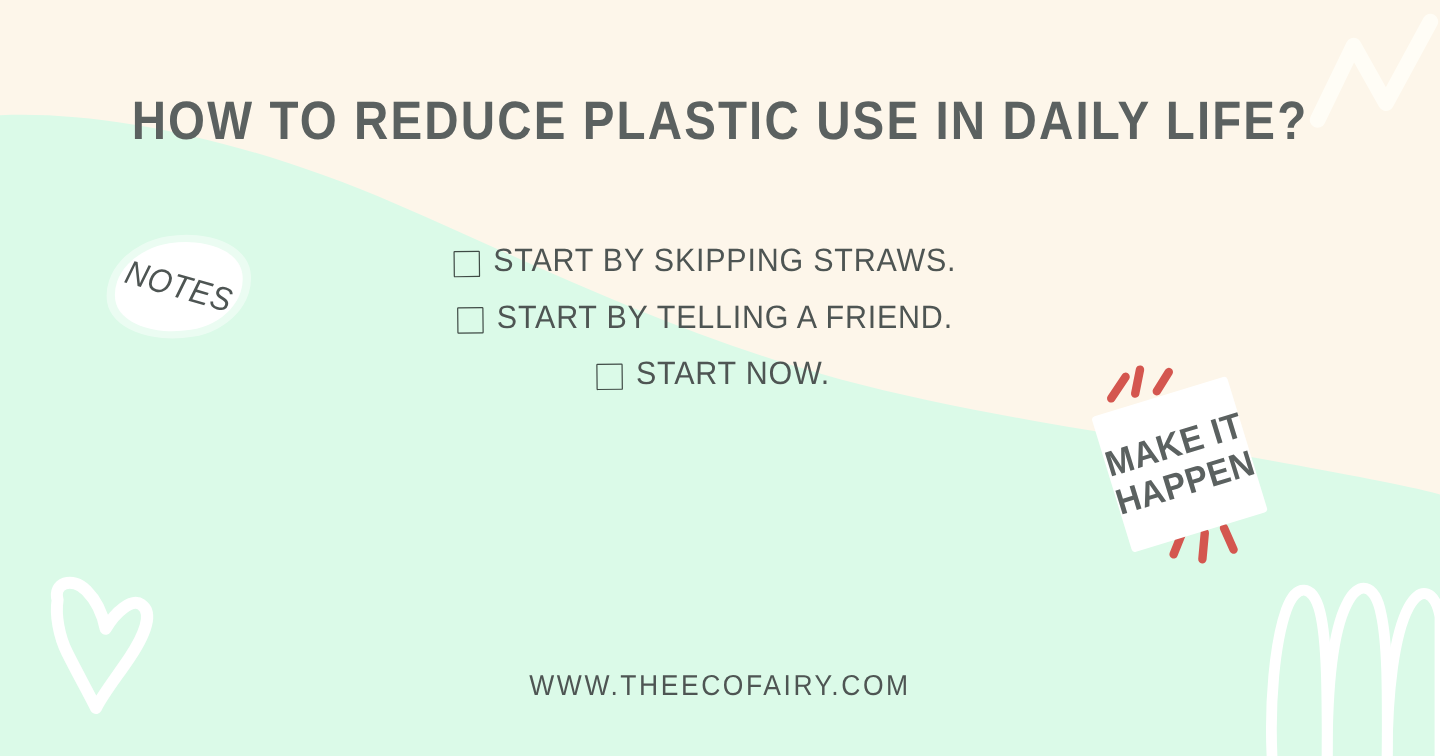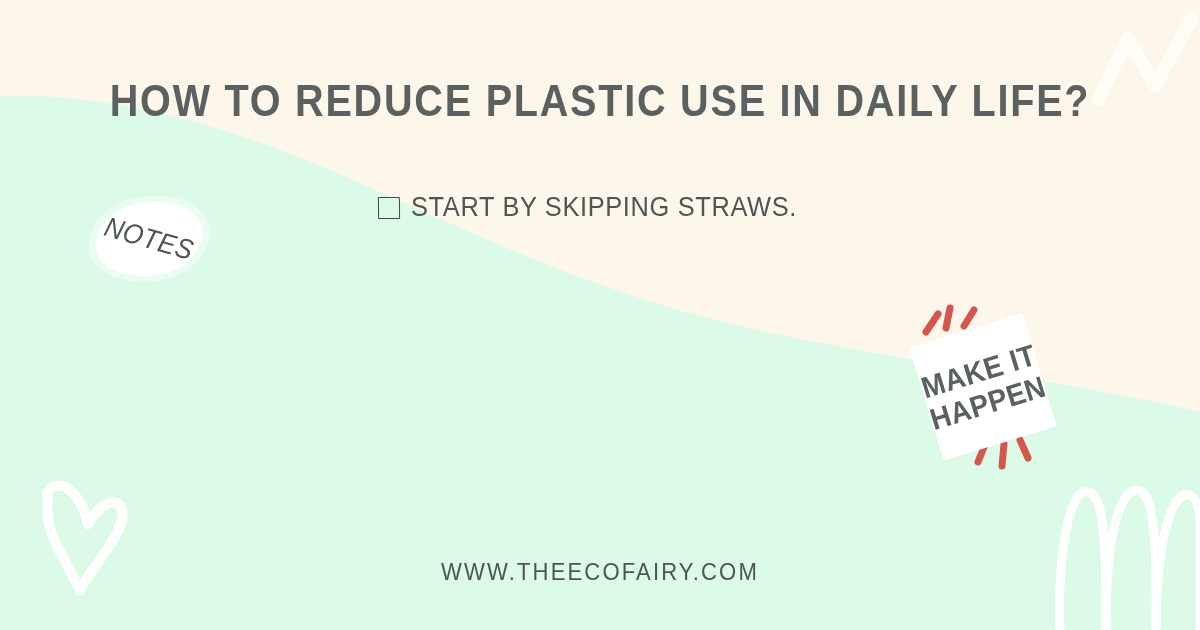--- a/index.html
+++ b/index.html
@@ -54,21 +54,21 @@
     position: absolute;
     left: 0;
     top: 184px;
     width: 1200px;
     display: flex;
     flex-direction: column;
     align-items: center;
   }
   .check-row {
     display: flex;
-    align-items: center;
+    align-items: flex-end;
     justify-content: center;
     height: 47px;
     white-space: nowrap;
   }
   .check-box {
     width: 20px;
     height: 20px;
     min-width: 20px;
     border: 1.6px solid #3F4A45;
     background: transparent;
@@ -249,22 +249,30 @@
   <div id="checklist">
 
     <div class="check-row">
       <span class="check-box"></span>
       <span class="check-label">START BY SKIPPING STRAWS.</span>
     </div>
 
 
 
 
-
-
+    <div class="check-row">
+      <span class="check-box"></span>
+      <span class="check-label">START BY TELLING A FRIEND.</span>
+    </div>
+
+
+    <div class="check-row">
+      <span class="check-box"></span>
+      <span class="check-label">START NOW.</span>
+    </div>
 
   </div>
 
   <div id="sticker">
     <svg id="sticker-sparks" viewBox="0 0 168 176">
 
       <g>
         <path d="M 26,32 L 38,14" stroke="#D4564F" stroke-width="7" stroke-linecap="round" fill="none"></path>
         <path d="M 46,28 L 50,8" stroke="#D4564F" stroke-width="7" stroke-linecap="round" fill="none"></path>
         <path d="M 64,26 L 74,10" stroke="#D4564F" stroke-width="7" stroke-linecap="round" fill="none"></path>

